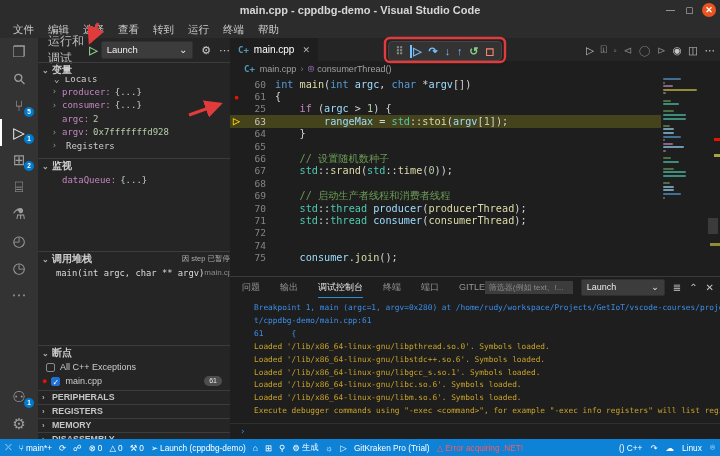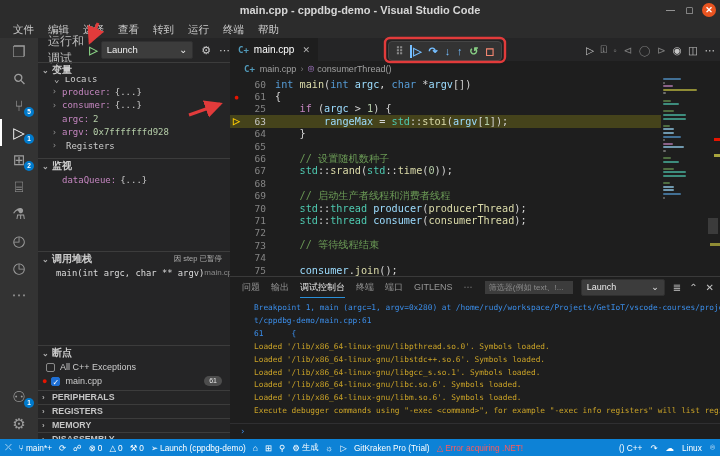--- a/index.html
+++ b/index.html
@@ -23,21 +23,21 @@
   
   #sidebar{left:38px;top:38px;width:192px;height:401px;background:#252526;color:#ccc;}
   #sb-head{position:absolute;left:0;top:0;width:192px;height:24px;display:flex;align-items:center;}
   #sb-title{font-size:12px;color:#bbbbbb;margin-left:10px;width:44px;}
   .playg{color:#89d185;font-size:11px;font-weight:bold;margin-right:3px;}
   .launchbox{background:#3c3c3c;border:1px solid #303031;color:#eeeeee;font-size:9.5px;height:16px;line-height:16px;width:86px;border-radius:2px;padding:0 5px;display:flex;justify-content:space-between;}
   .gear,.dots{color:#cccccc;font-size:11px;margin-left:8px;}
   .section{position:absolute;left:0;width:192px;border-top:1px solid #3c3c3c;box-sizing:border-box;}
   .sec-head{display:flex;align-items:center;height:14px;font-size:10px;font-weight:bold;color:#cccccc;padding-left:4px;}
   .chev{color:#b0b0b0;font-size:8px;width:10px;display:inline-block;}
-  .sec-badge{margin-left:auto;margin-right:8px;font-weight:normal;font-size:7.5px;color:#a9a9a9;}
+  .sec-badge{margin-left:auto;font-weight:normal;font-size:7.5px;color:#a9a9a9;}
   .vrow{display:flex;align-items:center;height:13.5px;font-family:"DejaVu Sans Mono",monospace;font-size:9px;padding-left:14px;}
   .vexp{color:#9a9a9a;width:10px;font-size:8px;}
   .vname{color:#c586c0;}
   .vval{color:#cccccc;margin-left:4px;}
   .vnum{color:#b5cea8;margin-left:4px;}
   .clipwrap{height:8px;overflow:hidden;}
   .clipwrap .vrow{transform:translateY(-5px);color:#cccccc;}
   .cs-row{display:flex;align-items:center;height:13px;font-size:8.8px;padding:0 8px 0 18px;}
   .cs-fn{font-family:"DejaVu Sans Mono",monospace;color:#dddddd;white-space:pre;}
   .cs-file{margin-left:auto;color:#8a8a8a;font-size:8px;}
@@ -74,21 +74,21 @@
   .mm-line{height:2px;margin-bottom:1.6px;border-radius:1px;opacity:.65;}
   #scrollbar{position:absolute;left:476px;top:38px;width:14px;height:200px;}
   #sb-slider{position:absolute;left:2px;top:142px;width:10px;height:16px;background:#4f4f4f;opacity:.6;}
   .ovr{position:absolute;right:0;width:6px;height:3px;}
   
   #dbg-toolbar{position:absolute;left:158px;top:3px;width:114px;height:20px;background:#333333;border:1px solid #454545;border-radius:4px;box-shadow:0 2px 4px rgba(0,0,0,.4);display:flex;align-items:center;justify-content:space-around;padding:0 3px;box-sizing:border-box;}
   .dbtn{font-size:11px;font-weight:bold;}
   .contbar{border-left:2px solid #75beff;padding-left:1px;}
   
   #panel{left:230px;top:276px;width:490px;height:163px;background:#1e1e1e;border-top:1px solid #3a3a3a;box-sizing:border-box;}
-  #ptabs{position:absolute;left:0;top:0;height:20px;display:flex;align-items:center;gap:11px;padding-left:12px;}
+  #ptabs{position:absolute;left:0;top:0;height:20px;display:flex;align-items:center;gap:20px;padding-left:12px;}
   .ptab{font-size:9px;color:#969696;height:20px;line-height:20px;}
   .ptab.active{color:#e7e7e7;border-bottom:1.5px solid #2a8fd8;}
   #pctl{position:absolute;right:6px;top:2px;display:flex;align-items:center;gap:8px;}
   #pfilter{width:80px;height:13px;background:#3c3c3c;border:none;color:#c0c0c0;font-size:8px;padding:0 4px;}
   #pfilter::placeholder{color:#8b8b8b;}
   #plaunch{background:#3c3c3c;border:1px solid #2f2f2f;color:#e8e8e8;font-size:9px;height:15px;line-height:15px;width:72px;padding:0 5px;display:flex;justify-content:space-between;border-radius:2px;}
   .picon{color:#c5c5c5;font-size:10px;}
   #console{position:absolute;left:0;top:21px;width:490px;height:122px;overflow:hidden;padding:4px 0 0 24px;box-sizing:border-box;font-family:"DejaVu Sans Mono",monospace;font-size:7.8px;line-height:12.9px;white-space:pre;}
   .cl-b{color:#3b8eea;} .cl-y{color:#c9a227;}
   #prompt{position:absolute;left:0;bottom:2px;width:490px;height:14px;border-top:1px solid #2f2f31;color:#3b8eea;font-family:"DejaVu Sans Mono",monospace;font-size:9px;padding:2px 0 0 10px;box-sizing:border-box;}
@@ -399,27 +399,20 @@
           <span class="lnum">71</span>
         </div>
         <div class="ltext"><span class="tk-p">    </span><span class="tk-t">std</span><span class="tk-p">::</span><span class="tk-t">thread</span><span class="tk-p"> </span><span class="tk-v">consumer</span><span class="tk-p">(</span><span class="tk-f">consumerThread</span><span class="tk-p">);</span></div>
       </div>
       <div class="code-row">
         <div class="gutter">
           <span class="bp-slot"></span>
           <span class="lnum">72</span>
         </div>
         <div class="ltext"></div>
-      </div>
-      <div class="code-row">
-        <div class="gutter">
-          <span class="bp-slot"></span>
-          <span class="lnum">73</span>
-        </div>
-        <div class="ltext"><span class="tk-p">    </span><span class="tk-m">// 等待线程结束</span></div>
       </div>
       <div class="code-row">
         <div class="gutter">
           <span class="bp-slot"></span>
           <span class="lnum">74</span>
         </div>
       </div>
       <div class="code-row">
         <div class="gutter">
           <span class="bp-slot"></span>

